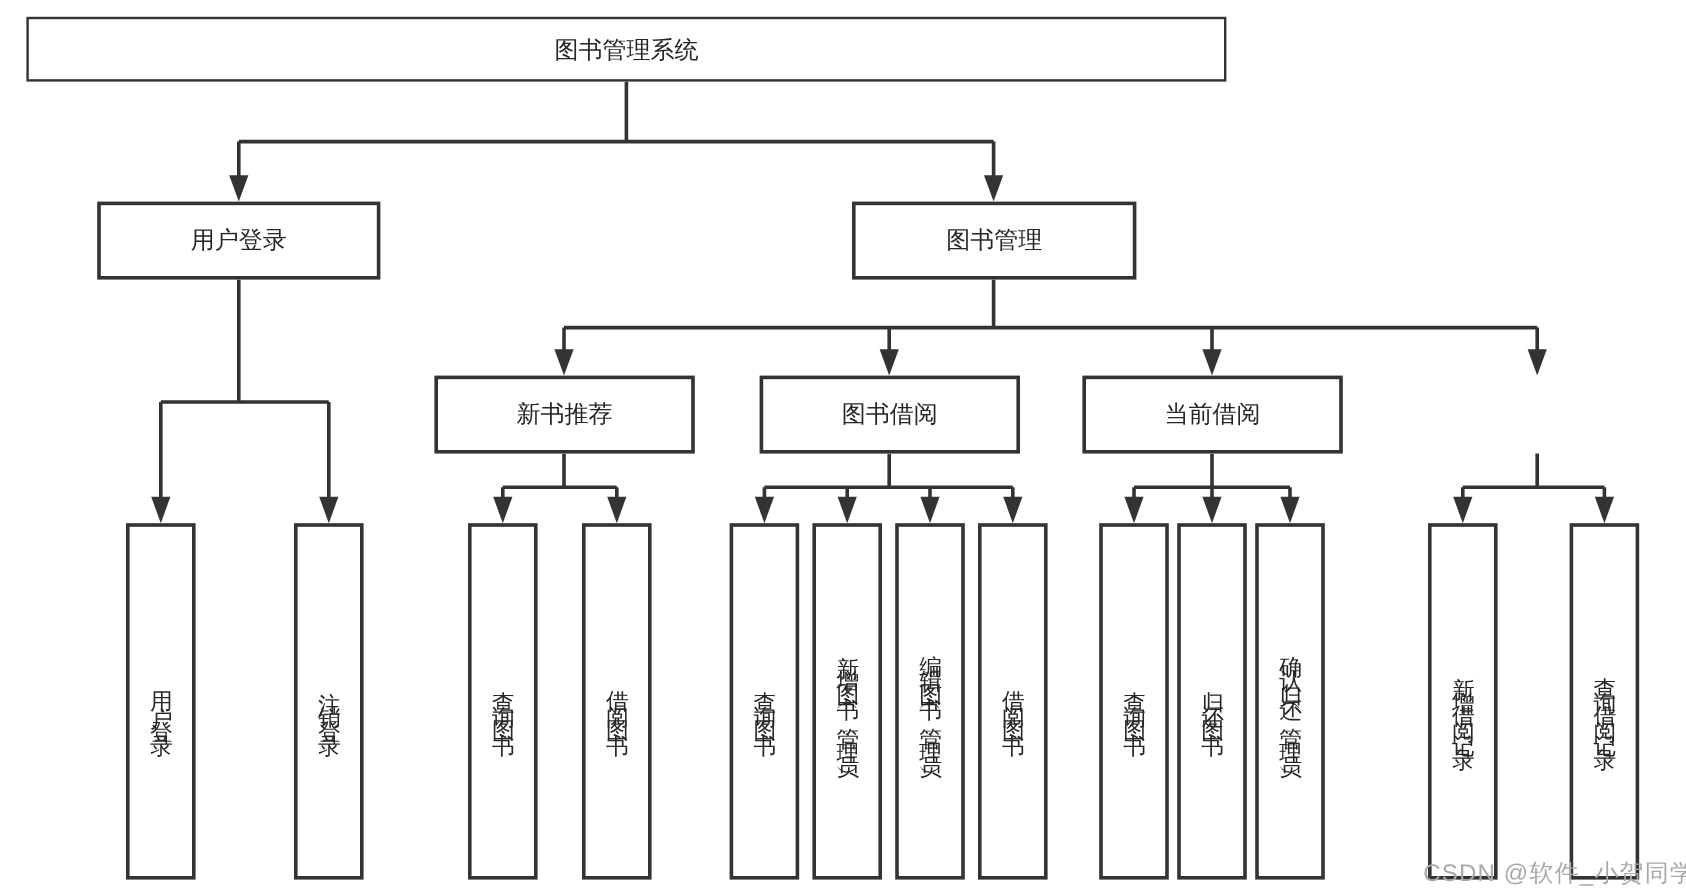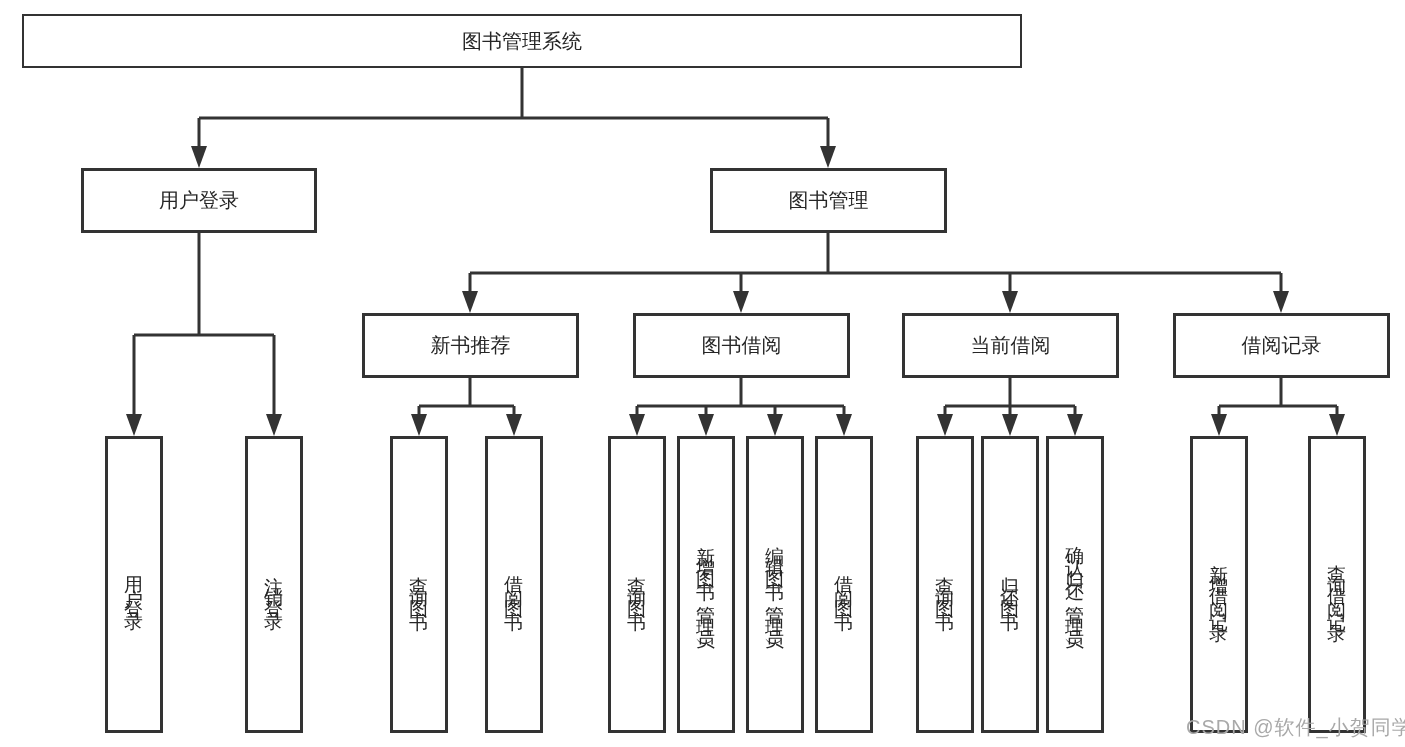--- a/index.html
+++ b/index.html
@@ -127,21 +127,20 @@
   </svg>
 
   <div class="box root-box">图书管理系统</div>
 
   <div class="box l2" style="left:81px;width:236px">用户登录</div>
   <div class="box l2" style="left:710px;width:237px">图书管理</div>
 
   <div class="box l3" style="left:362px">新书推荐</div>
   <div class="box l3" style="left:902px">当前借阅</div>
   <div class="box l3" style="left:633px">图书借阅</div>
-  <div class="box l3" style="left:1173px">借阅记录</div>
 
   <div class="box vbox" style="left:105px">
     <span class="vtext">用户登录</span>
   </div>
   <div class="box vbox" style="left:245px">
     <span class="vtext">注销登录</span>
   </div>
 
   <div class="box vbox" style="left:390px">
     <span class="vtext">查询图书</span>

